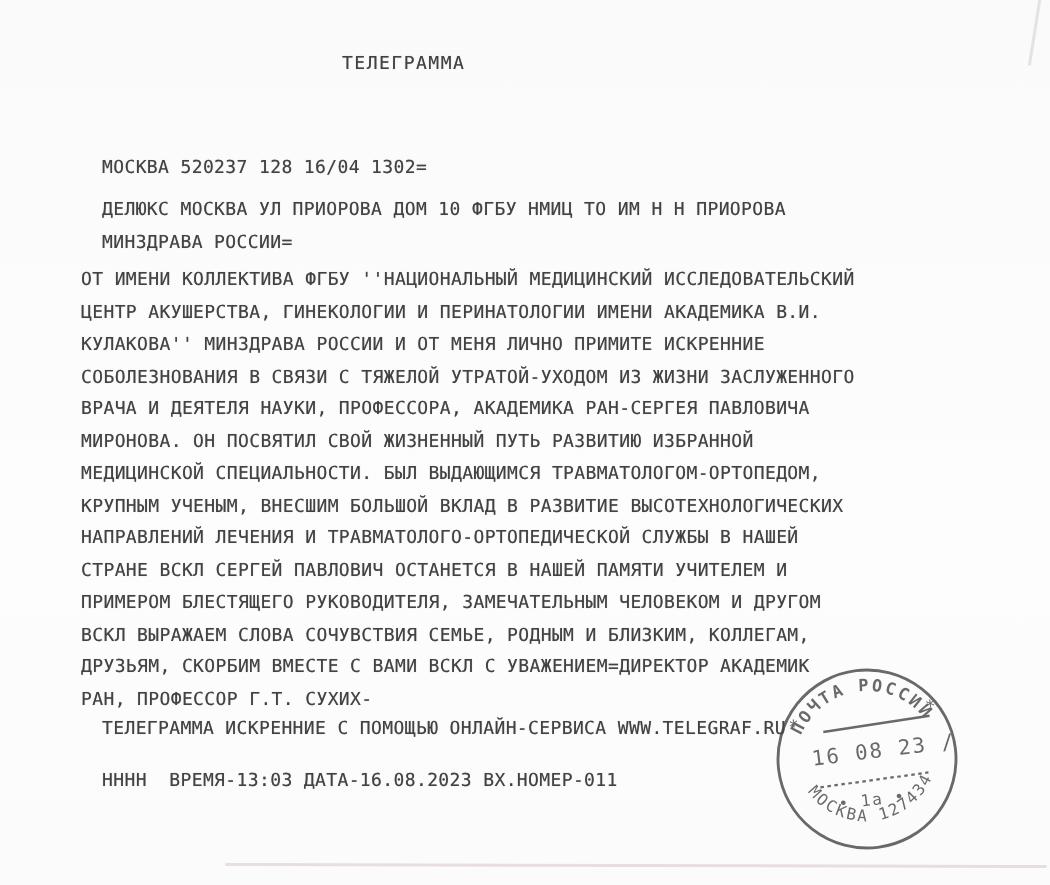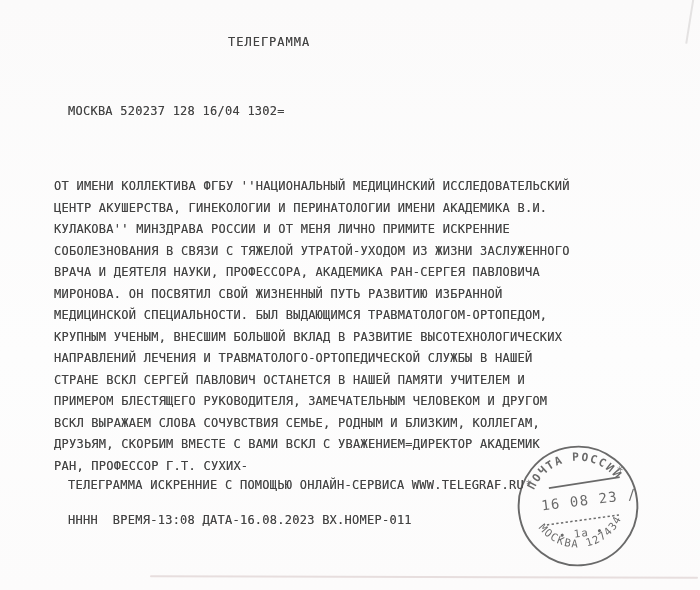--- a/index.html
+++ b/index.html
@@ -41,39 +41,41 @@
 </style>
 </head>
 <body>
 
 <div class="page">
 
   <div class="txt title">ТЕЛЕГРАММА</div>
 
   <div class="txt routing">МОСКВА 520237 128 16/04 1302=</div>
 
+  <div class="txt address">ДЕЛЮКС МОСКВА УЛ ПРИОРОВА ДОМ 10 ФГБУ НМИЦ ТО ИМ Н Н ПРИОРОВА
+МИНЗДРАВА РОССИИ=</div>
 
   <div class="txt body-block">ОТ ИМЕНИ КОЛЛЕКТИВА ФГБУ ''НАЦИОНАЛЬНЫЙ МЕДИЦИНСКИЙ ИССЛЕДОВАТЕЛЬСКИЙ
 ЦЕНТР АКУШЕРСТВА, ГИНЕКОЛОГИИ И ПЕРИНАТОЛОГИИ ИМЕНИ АКАДЕМИКА В.И.
 КУЛАКОВА'' МИНЗДРАВА РОССИИ И ОТ МЕНЯ ЛИЧНО ПРИМИТЕ ИСКРЕННИЕ
 СОБОЛЕЗНОВАНИЯ В СВЯЗИ С ТЯЖЕЛОЙ УТРАТОЙ-УХОДОМ ИЗ ЖИЗНИ ЗАСЛУЖЕННОГО
 ВРАЧА И ДЕЯТЕЛЯ НАУКИ, ПРОФЕССОРА, АКАДЕМИКА РАН-СЕРГЕЯ ПАВЛОВИЧА
 МИРОНОВА. ОН ПОСВЯТИЛ СВОЙ ЖИЗНЕННЫЙ ПУТЬ РАЗВИТИЮ ИЗБРАННОЙ
 МЕДИЦИНСКОЙ СПЕЦИАЛЬНОСТИ. БЫЛ ВЫДАЮЩИМСЯ ТРАВМАТОЛОГОМ-ОРТОПЕДОМ,
 КРУПНЫМ УЧЕНЫМ, ВНЕСШИМ БОЛЬШОЙ ВКЛАД В РАЗВИТИЕ ВЫСОТЕХНОЛОГИЧЕСКИХ
 НАПРАВЛЕНИЙ ЛЕЧЕНИЯ И ТРАВМАТОЛОГО-ОРТОПЕДИЧЕСКОЙ СЛУЖБЫ В НАШЕЙ
 СТРАНЕ ВСКЛ СЕРГЕЙ ПАВЛОВИЧ ОСТАНЕТСЯ В НАШЕЙ ПАМЯТИ УЧИТЕЛЕМ И
 ПРИМЕРОМ БЛЕСТЯЩЕГО РУКОВОДИТЕЛЯ, ЗАМЕЧАТЕЛЬНЫМ ЧЕЛОВЕКОМ И ДРУГОМ
 ВСКЛ ВЫРАЖАЕМ СЛОВА СОЧУВСТВИЯ СЕМЬЕ, РОДНЫМ И БЛИЗКИМ, КОЛЛЕГАМ,
 ДРУЗЬЯМ, СКОРБИМ ВМЕСТЕ С ВАМИ ВСКЛ С УВАЖЕНИЕМ=ДИРЕКТОР АКАДЕМИК
 РАН, ПРОФЕССОР Г.Т. СУХИХ-</div>
 
   <div class="txt service">ТЕЛЕГРАММА ИСКРЕННИЕ С ПОМОЩЬЮ ОНЛАЙН-СЕРВИСА WWW.TELEGRAF.RU</div>
 
-  <div class="txt meta">НННН  ВРЕМЯ-13:08 ДАТА-16.08.2023 ВХ.НОМЕР-011</div>
+  <div class="txt meta">НННН  ВРЕМЯ-13:03 ДАТА-16.08.2023 ВХ.НОМЕР-011</div>
 
   <svg class="stamp" width="124" height="124" viewBox="0 0 116 116">
     <defs>
       <path id="arcTop" d="M 14 70 A 45 45 0 1 1 102 70"></path>
       <path id="arcBottom" d="M 15 65 A 45 45 0 0 0 101 65"></path>
     </defs>
     <g transform="rotate(-7 58 58)">
       <circle cx="58" cy="58" r="55.5" fill="none" stroke="#4a4a4a" stroke-width="1.8"></circle>
       <text font-size="10.5" letter-spacing="1.6" font-weight="bold">
         <textPath href="#arcTop" startOffset="50%" text-anchor="middle">ПОЧТА РОССИИ</textPath>

